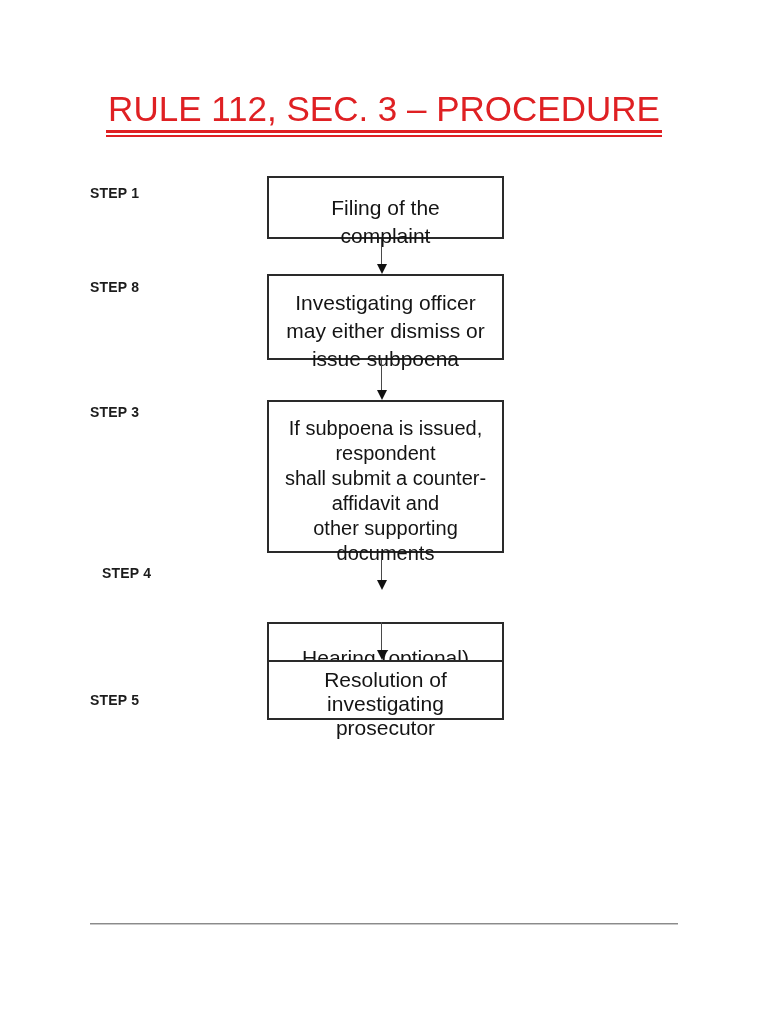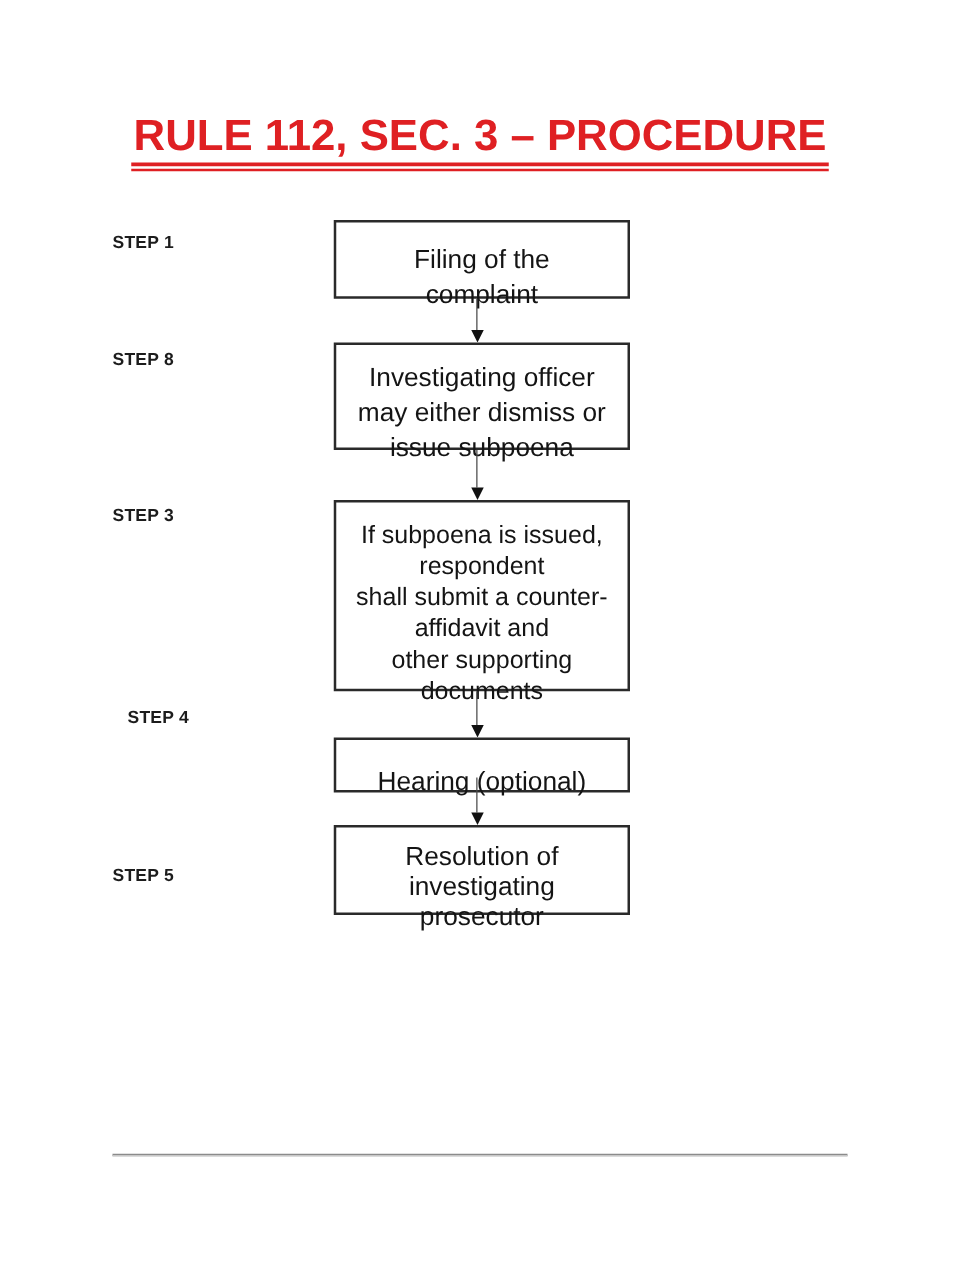--- a/index.html
+++ b/index.html
@@ -25,21 +25,20 @@
     font-size: 35px;
     line-height: 38px;
     font-weight: 400;
     color: #df2023;
   }
   .title-text {
     display: inline-block;
     position: relative;
     padding: 0 2px 2px 2px;
     border-bottom: 3px solid #df2023;
-    font-weight: bold;
   }
   .title-text::after {
     content: "";
     position: absolute;
     left: 0;
     right: 0;
     bottom: -7px;
     height: 2px;
     background: #df2023;
   }
@@ -73,22 +72,22 @@
     justify-content: center;
     text-align: center;
     color: #141414;
     font-size: 21px;
     line-height: 28px;
   }
   .flow-box .box-text { white-space: pre-line; margin-top: 28px; }
   .box-1 { top: 176px; height: 63px; }
   .box-2 { top: 274px; height: 86px; }
   .box-3 { top: 400px; height: 153px; font-size: 20px; line-height: 25px; }
-  .box-4 { top: 590px; height: 44px; }
-  .box-5 { top: 660px; height: 72px; line-height: 24px; }
+  .box-4 { top: 622px; height: 44px; }
+  .box-5 { top: 660px; height: 60px; line-height: 24px; }
 
   
   .arrow {
     position: absolute;
     left: 376px;
     width: 11px;
     display: flex;
     flex-direction: column;
     align-items: center;
   }

